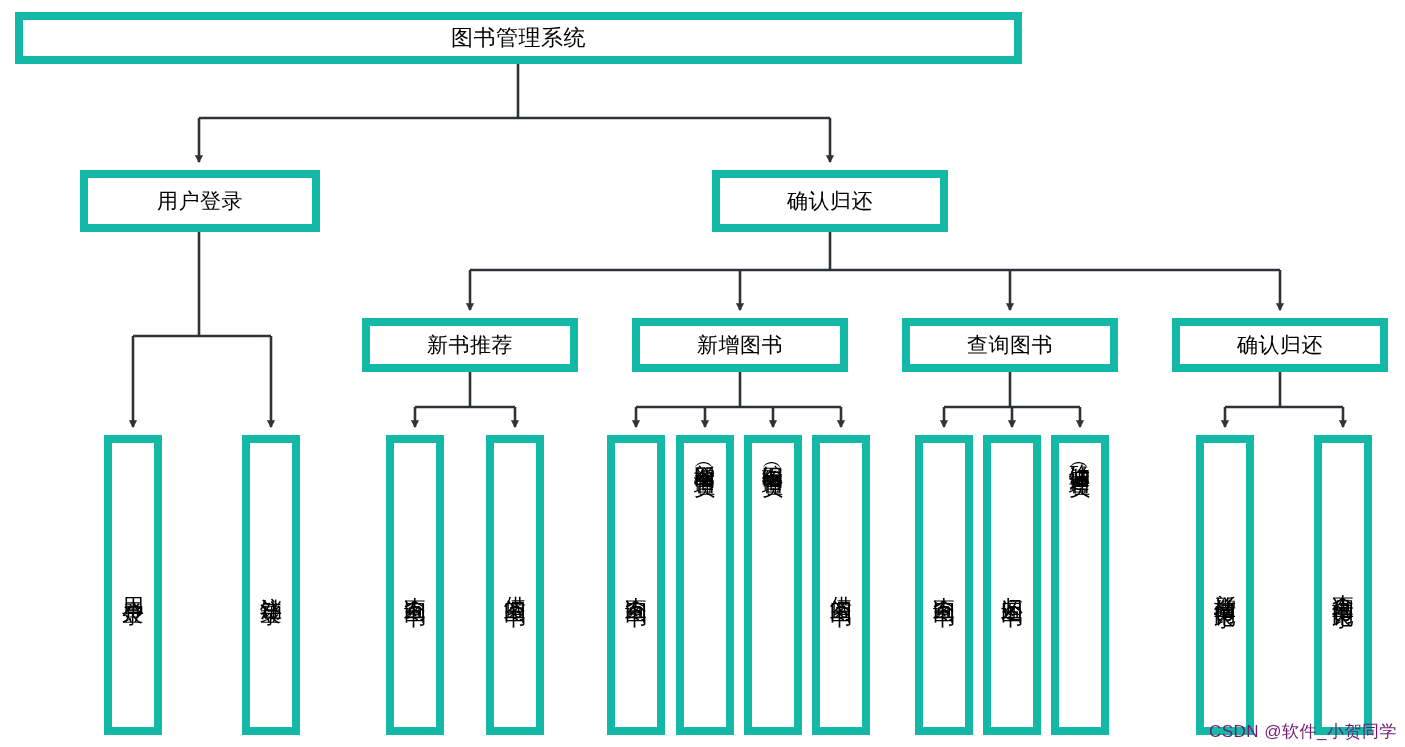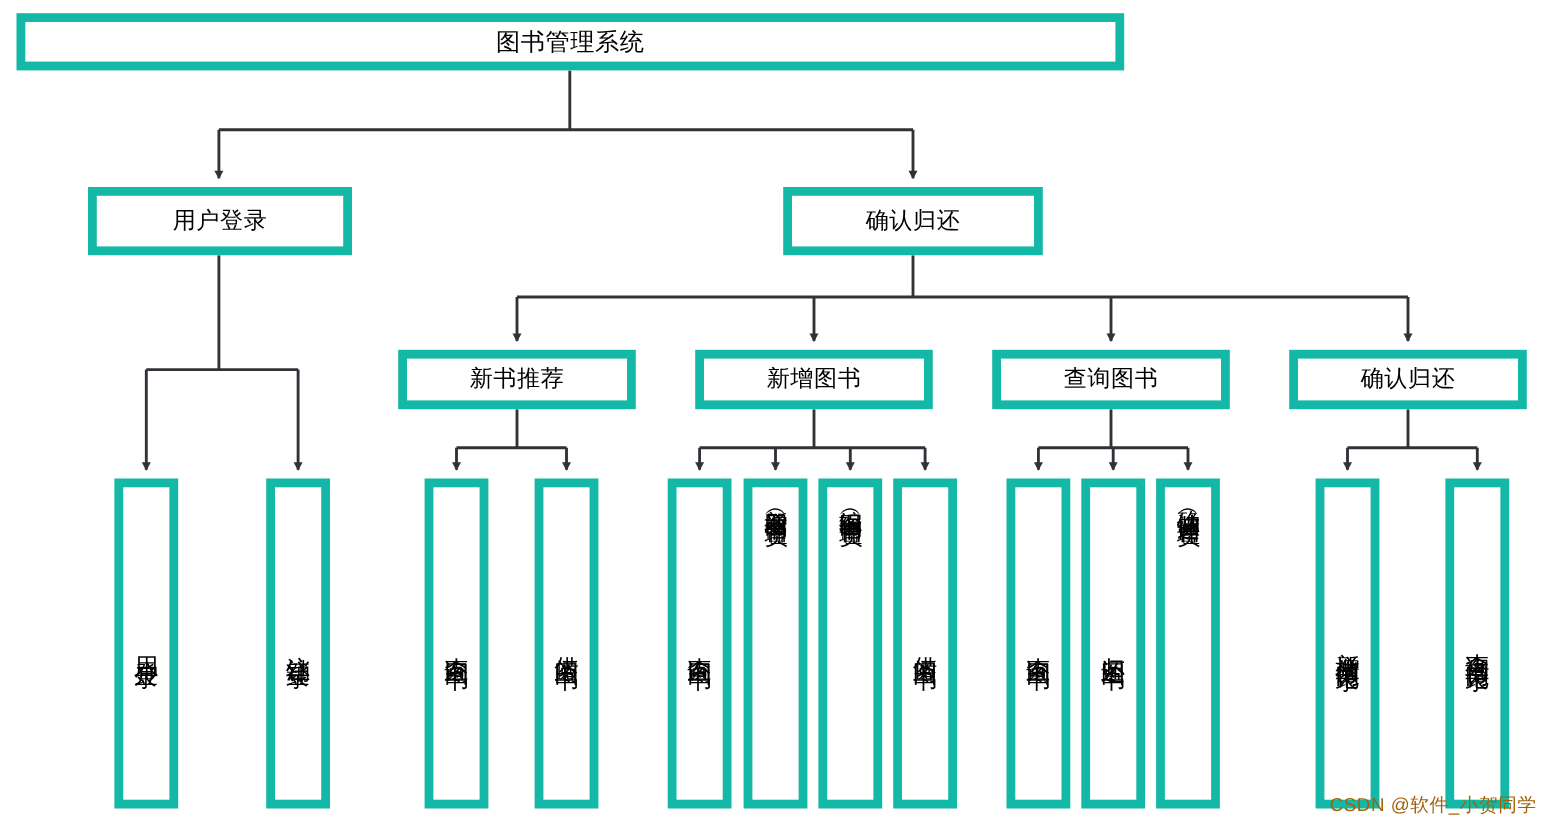--- a/index.html
+++ b/index.html
@@ -71,21 +71,21 @@
   }
   .node.vert.long .label {
     letter-spacing: 2px;
     font-size: 21px;
   }
   .watermark {
     position: absolute;
     right: 8px;
     bottom: 4px;
     font-size: 17px;
-    color: #a16207;
+    color: #701a75;
     white-space: nowrap;
     z-index: 3;
     letter-spacing: 0.5px;
   }
 </style>
 </head>
 <body>
 
 <div id="diagram-root">
 

